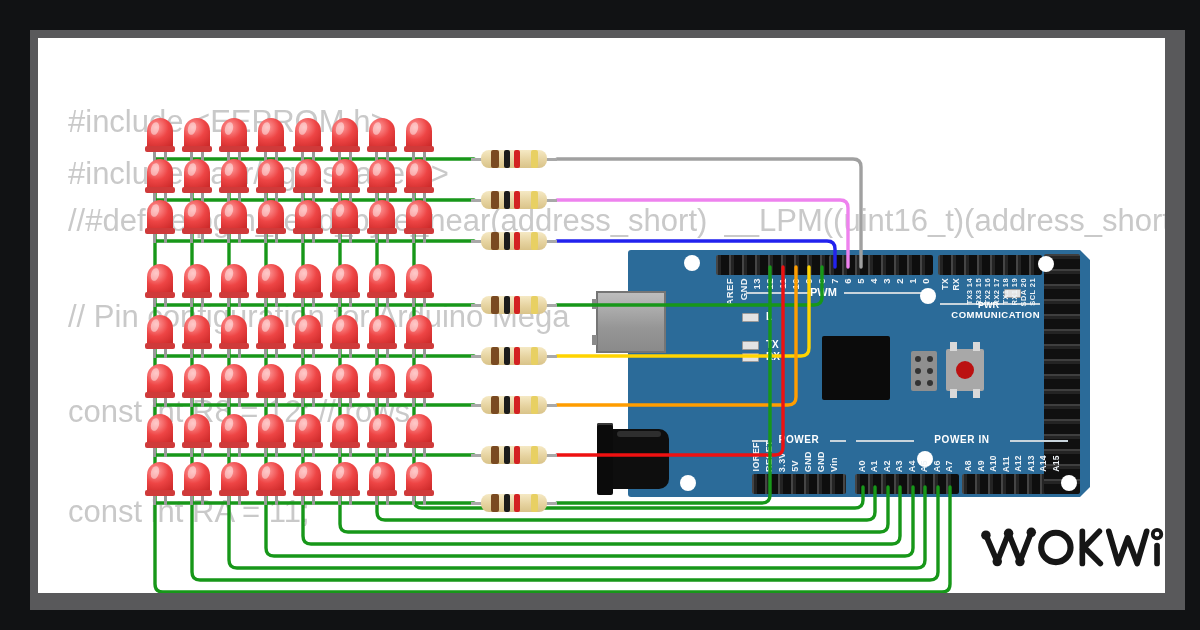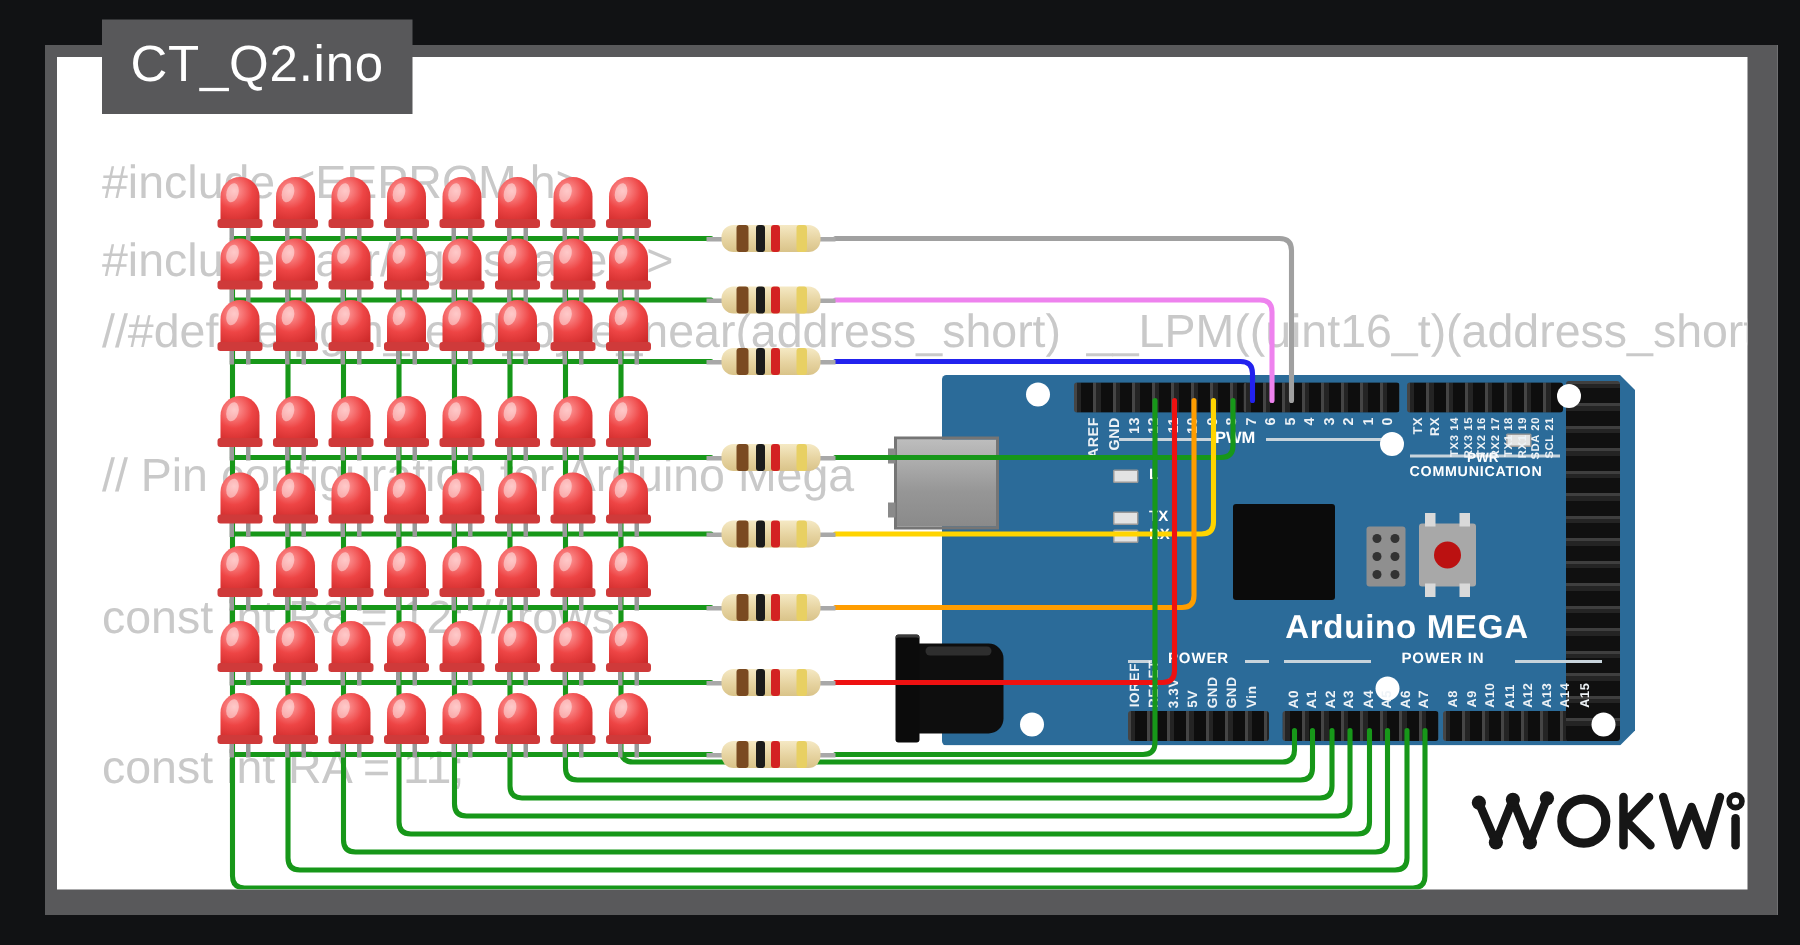--- a/index.html
+++ b/index.html
@@ -106,21 +106,21 @@
         <div class="strip" id="strip-b1"></div>
         <div class="strip" id="strip-b2"></div>
         <div class="strip" id="strip-b3"></div>
         <div id="rheader"></div>
 
         <div class="bline" style="left:118px;top:42px;width:62px;"></div>
         <div class="bline" style="left:216px;top:42px;width:86px;"></div>
         <div class="boardtext" style="left:182px;top:36px;font-size:11px;">PWM</div>
 
         <div class="bline" style="left:312px;top:53px;width:100px;"></div>
-        <div class="boardtext" style="left:300px;top:59px;width:112px;text-align:center;font-size:9.5px;letter-spacing:.5px;">COMMUNICATION</div>
+        <div class="boardtext" style="left:300px;top:59px;width:112px;text-align:right;font-size:9.5px;letter-spacing:.5px;">COMMUNICATION</div>
         <div class="boardtext" style="left:350px;top:50px;font-size:9px;">PWR</div>
         <div class="ledbox" style="left:376px;top:39px;"></div>
 
         <div class="ledbox" style="left:114px;top:63px;"></div>
         <div class="boardtext" style="left:138px;top:61px;font-size:10px;">L</div>
         <div class="ledbox" style="left:114px;top:91px;"></div>
         <div class="boardtext" style="left:138px;top:89px;font-size:10px;">TX</div>
         <div class="ledbox" style="left:114px;top:103px;"></div>
         <div class="boardtext" style="left:138px;top:101px;font-size:10px;">RX</div>
 
@@ -134,21 +134,20 @@
             <i style="left:16px;top:29px;"></i>
         </div>
         <div id="reset">
           <i style="left:4px;top:-7px;"></i>
             <i style="left:27px;top:-7px;"></i>
           <i style="left:4px;top:40px;"></i>
             <i style="left:27px;top:40px;"></i>
           <b></b>
         </div>
 
-        <div class="boardtext" style="left:170px;top:155px;width:280px;text-align:center;font-size:22px;letter-spacing:.5px;">Arduino MEGA</div>
 
         <div class="bline" style="left:124px;top:190px;width:16px;"></div>
         <div class="boardtext" style="left:140px;top:184px;width:62px;text-align:center;font-size:10px;letter-spacing:.6px;">POWER</div>
         <div class="bline" style="left:202px;top:190px;width:16px;"></div>
 
         <div class="bline" style="left:228px;top:190px;width:58px;"></div>
         <div class="boardtext" style="left:288px;top:184px;width:92px;text-align:center;font-size:10px;letter-spacing:.6px;">POWER IN</div>
         <div class="bline" style="left:382px;top:190px;width:58px;"></div>
 
         <div class="hole" style="left:56px;top:5px;"></div>
@@ -778,16 +777,13 @@
           <circle cx="10" cy="16" r="5"></circle>
             <circle cx="22" cy="44" r="5"></circle>
             <circle cx="34" cy="14" r="5"></circle>
           <circle cx="46" cy="44" r="5"></circle>
             <circle cx="58" cy="13" r="5"></circle>
         </g>
       </svg>
     </div>
   </div>
 
-  <div class="titlebox">
-    <span>CT_Q2.ino</span>
-  </div>
 </div>
 
 </body></html>

